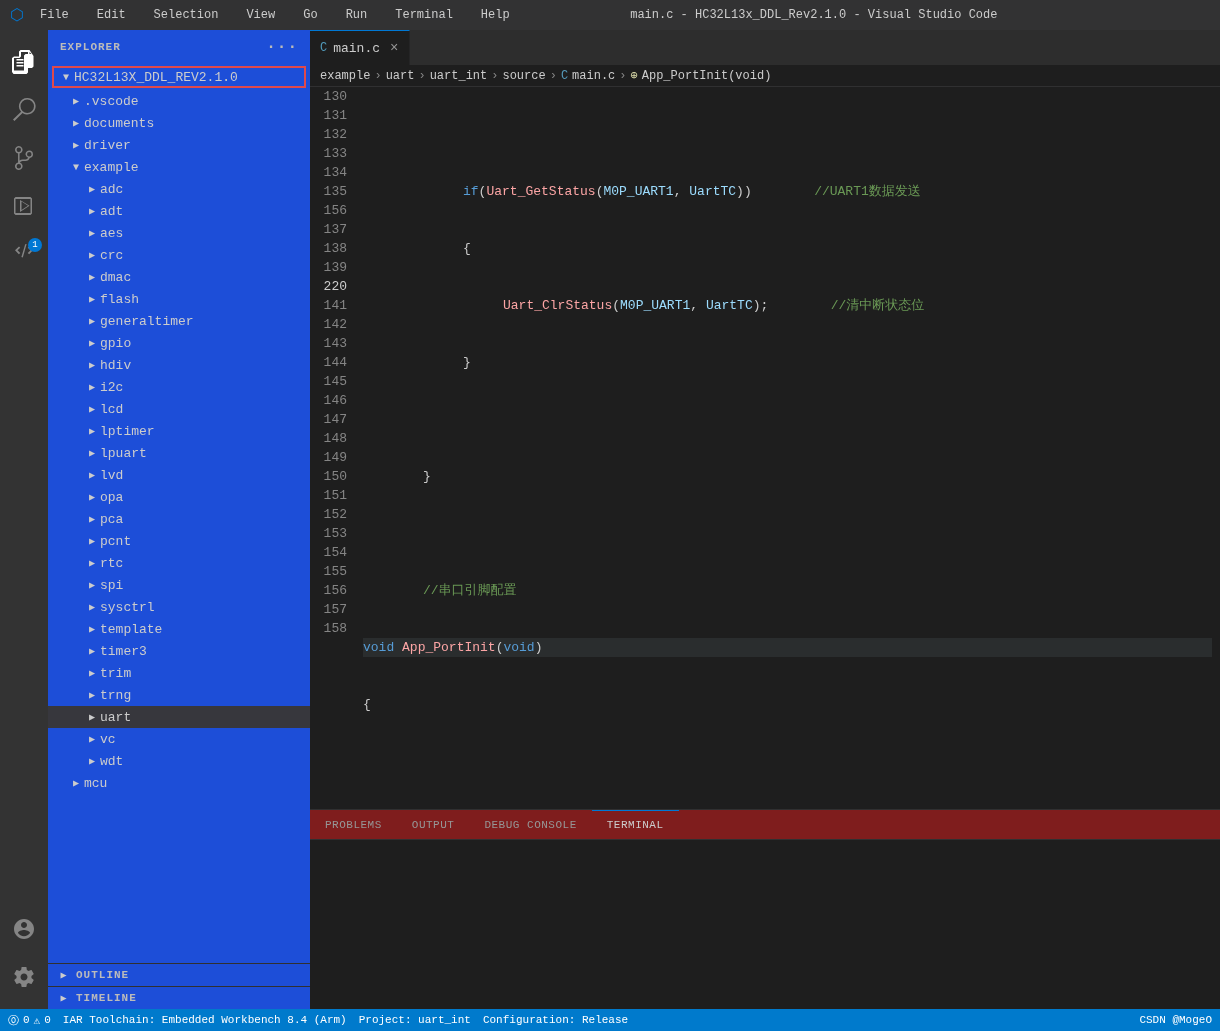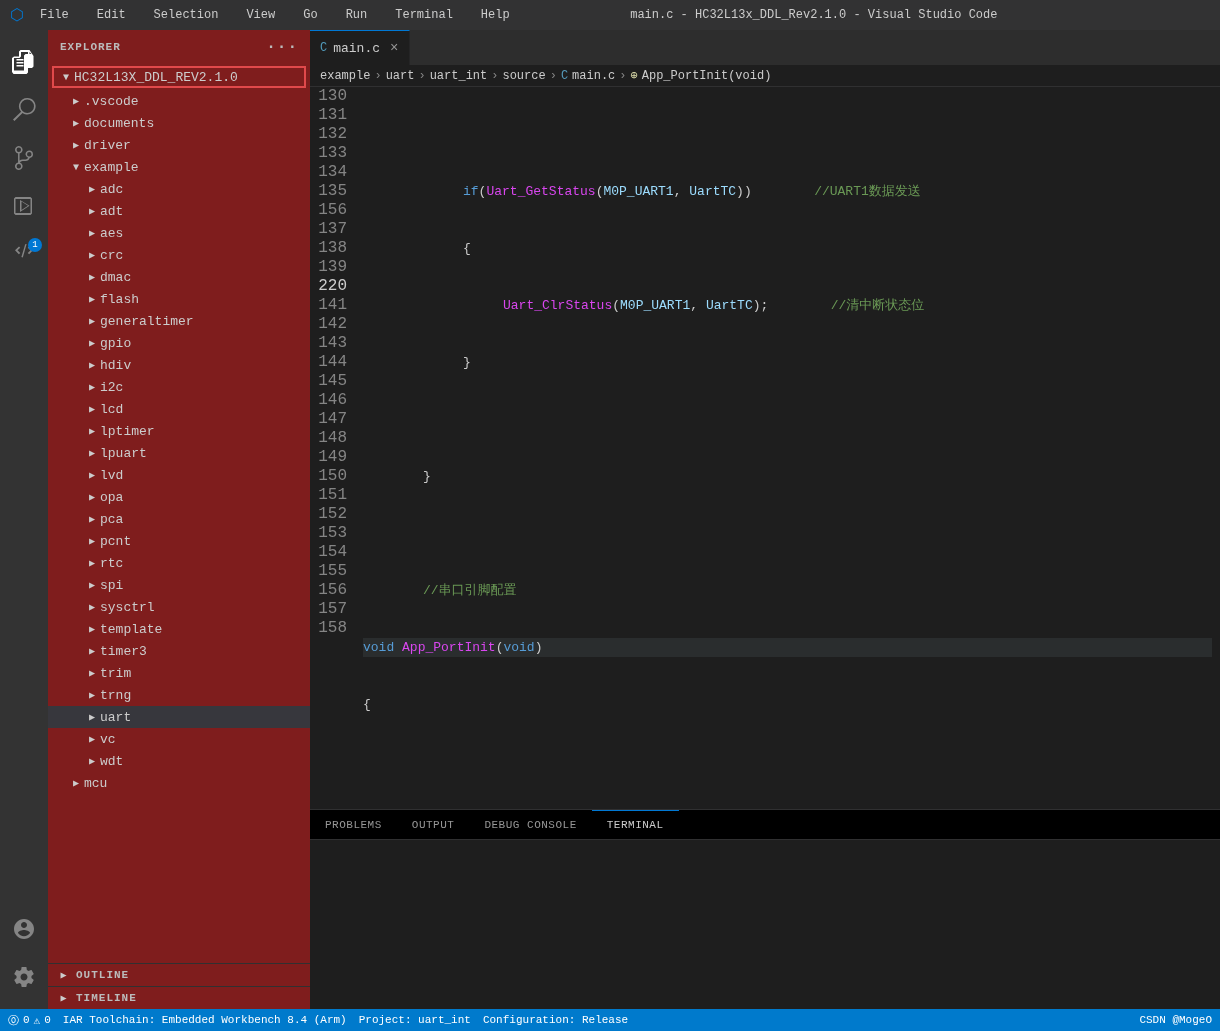--- a/index.html
+++ b/index.html
@@ -98,21 +98,21 @@
       margin-top: auto;
       display: flex;
       flex-direction: column;
       align-items: center;
       padding-bottom: 8px;
     }
 
     
     .sidebar {
       width: 262px;
-      background: #7f1d1d;
+      background: #1d4ed8;
       display: flex;
       flex-direction: column;
       flex-shrink: 0;
       overflow: hidden;
     }
     .sidebar-header {
       display: flex;
       align-items: center;
       justify-content: space-between;
       padding: 8px 12px;
@@ -226,60 +226,60 @@
       background: #1e1e1e;
       display: flex;
     }
     .code-editor::-webkit-scrollbar { width: 10px; }
     .code-editor::-webkit-scrollbar-thumb { background: #424242; }
 
     .line-numbers {
       min-width: 45px;
       background: #1e1e1e;
       color: #858585;
-      font-size: 16px;
+      font-size: 13px;
       line-height: 19px;
       padding: 0 8px;
       text-align: right;
       user-select: none;
       flex-shrink: 0;
     }
     .line-numbers div { height: 19px; }
     .line-numbers div.current { color: #cccccc; }
 
     .code-content {
       flex: 1;
       font-size: 13px;
       line-height: 19px;
       padding: 0 8px;
       white-space: pre;
     }
     .code-content div { height: 19px; }
 
     
     .kw { color: #569cd6; }
-    .fn { color: #d946ef; }
+    .fn { color: #fca5a5; }
     .cm { color: #6a9955; }
     .var { color: #9cdcfe; }
     .punc { color: #cccccc; }
 
     
     .panel-area {
       height: 200px;
       background: #1e1e1e;
       border-top: 1px solid #303031;
       display: flex;
       flex-direction: column;
       flex-shrink: 0;
     }
     .panel-tabs {
       height: 30px;
       display: flex;
       align-items: center;
-      background: #000000;
+      background: #7f1d1d;
       border-bottom: 1px solid #303031;
       flex-shrink: 0;
     }
     .panel-tab {
       padding: 0 15px;
       height: 30px;
       display: flex;
       align-items: center;
       font-size: 11px;
       color: #969696;

